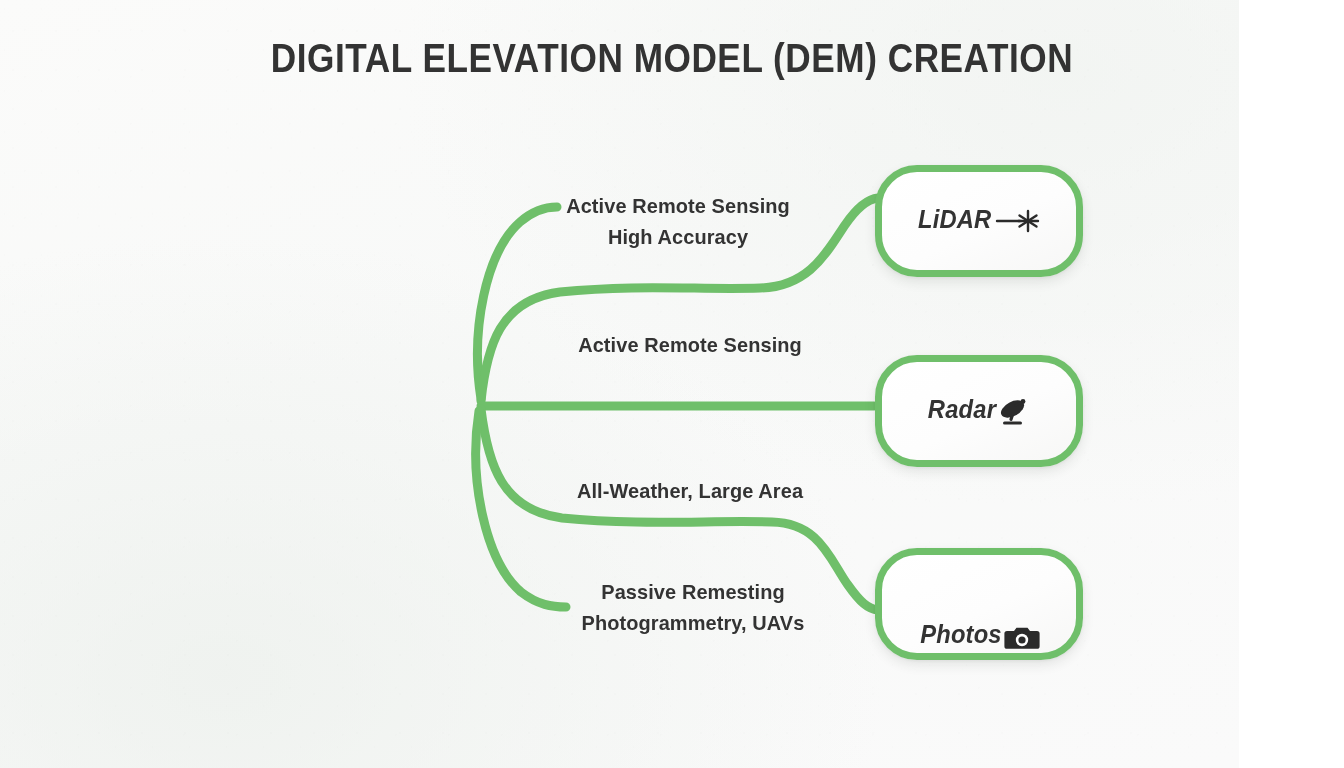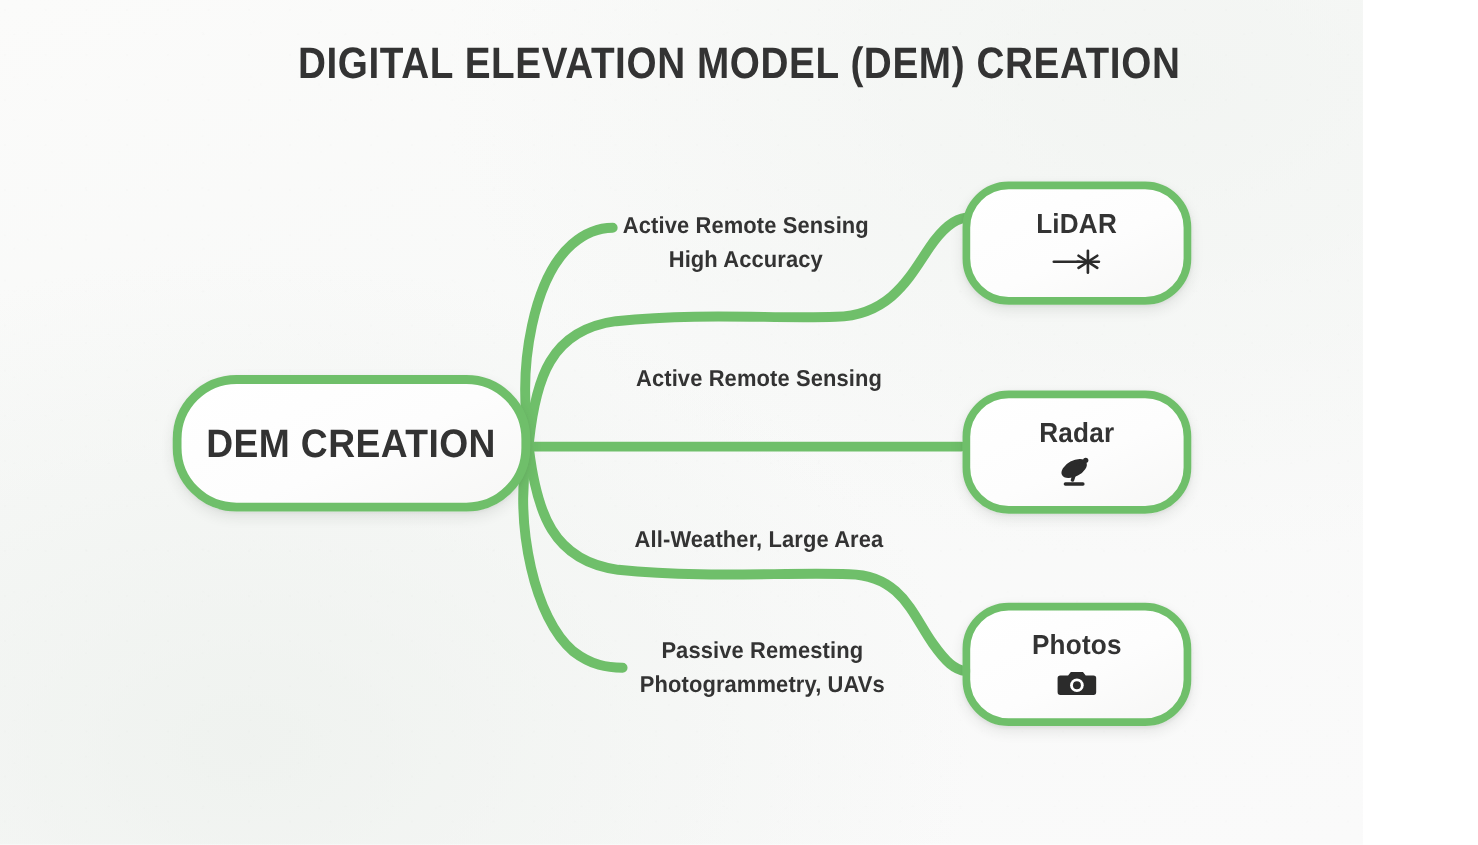--- a/index.html
+++ b/index.html
@@ -59,23 +59,23 @@
     pointer-events: none;
   }
 
   .node {
     position: absolute;
     box-sizing: border-box;
     border-radius: 42px;
     background: linear-gradient(155deg, #ffffff 0%, #fdfdfd 55%, #f7f7f6 100%);
     box-shadow: 0 5px 12px rgba(40,50,40,0.10), 0 1px 3px rgba(40,50,40,0.06);
     display: flex;
-    flex-direction: column;
     align-items: center;
     justify-content: center;
+    font-style: italic;
   }
 
   #center-node {
     left: 157px;
     top: 341px;
     width: 325px;
     height: 124px;
     border: 8px solid #6fbf6a;
     border-radius: 58px;
   }
@@ -90,21 +90,21 @@
   }
 
   .leaf-node {
     left: 875px;
     width: 208px;
     height: 112px;
     border: 7px solid #6fbf6a;
   }
   #node-lidar  { top: 165px; }
   #node-radar  { top: 355px; text-align: center; }
-  #node-photos { top: 548px; }
+  #node-photos { top: 548px; align-items: flex-end; }
 
   .leaf-label {
     color: #333333;
     font-family: "Liberation Sans Narrow", "Liberation Sans", sans-serif;
     font-size: 25px;
     font-weight: bold;
     letter-spacing: 0.2px;
     transform: scaleX(0.95);
     white-space: nowrap;
     margin-bottom: 4px;
@@ -151,23 +151,20 @@
       <path d="M 481 401 C 487 345 500 300 560 292 C 640 284 700 290 760 288 C 810 287 828 250 845 225 C 858 206 868 199 878 198"></path>
 
       <path d="M 481 406 L 874 406"></path>
 
       <path d="M 481 409 C 488 465 502 510 562 518 C 642 526 712 520 772 522 C 820 523 830 560 848 585 C 860 602 868 609 878 610"></path>
 
       <path d="M 479 411 C 468 480 486 562 521 592 C 538 605 552 607 566 607"></path>
     </g>
   </svg>
 
-  <div class="node" id="center-node">
-    <div class="node-label">DEM CREATION</div>
-  </div>
 
   <div class="node leaf-node" id="node-lidar">
     <div class="leaf-label">LiDAR</div>
     <div class="leaf-icon">
       <svg width="48" height="26" viewBox="0 0 48 26">
         <g stroke="#2b2b2b" stroke-width="2.4" stroke-linecap="round">
           <line x1="3" y1="13" x2="26" y2="13"></line>
           <line x1="34" y1="3" x2="34" y2="23"></line>
           <line x1="25.5" y1="7.5" x2="42.5" y2="18.5"></line>
           <line x1="42.5" y1="7.5" x2="25.5" y2="18.5"></line>

